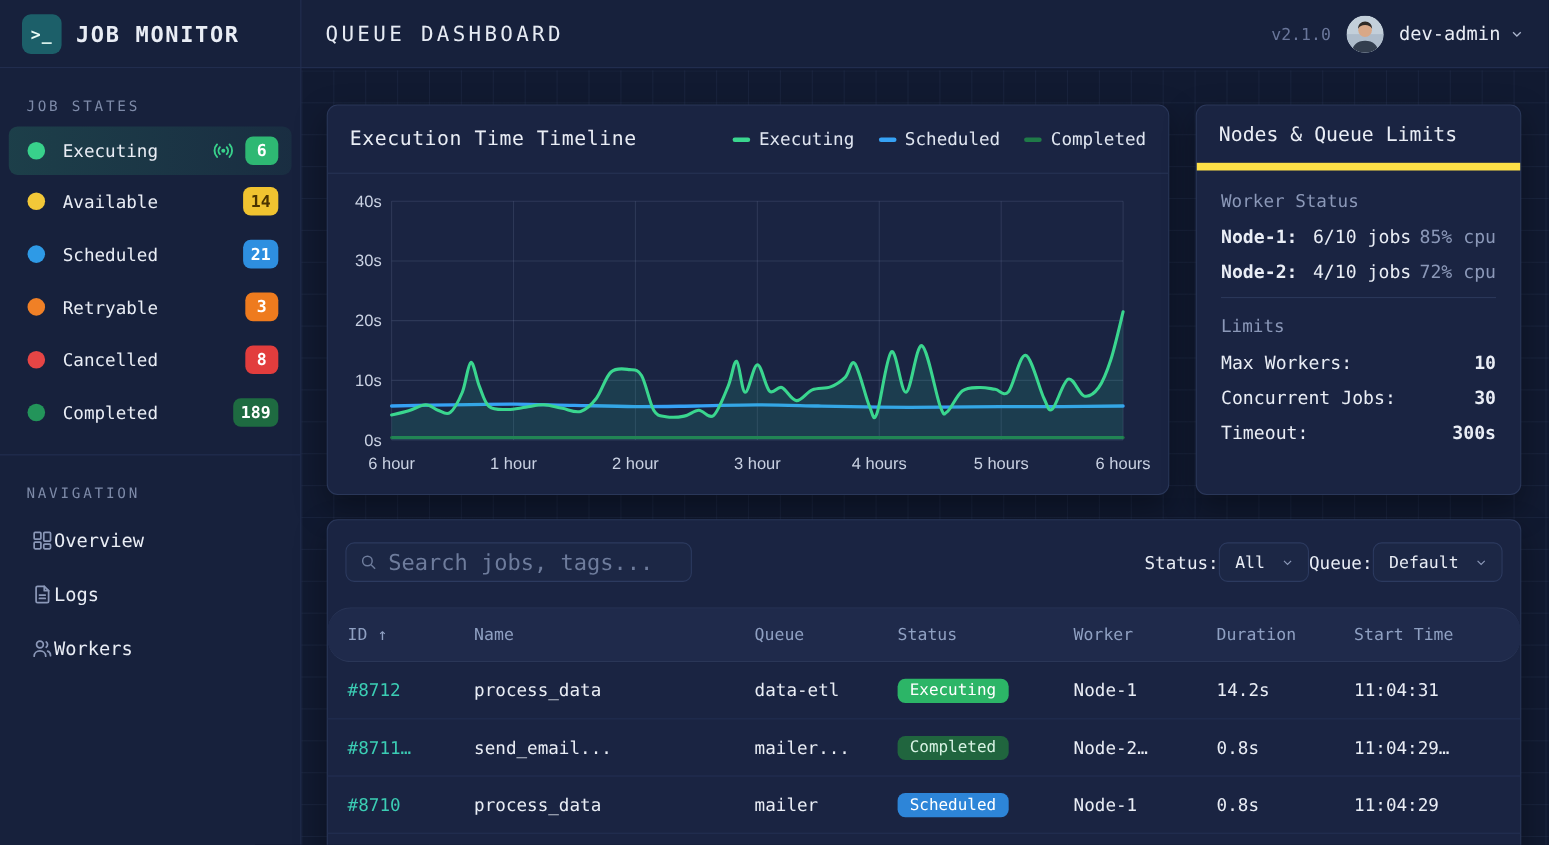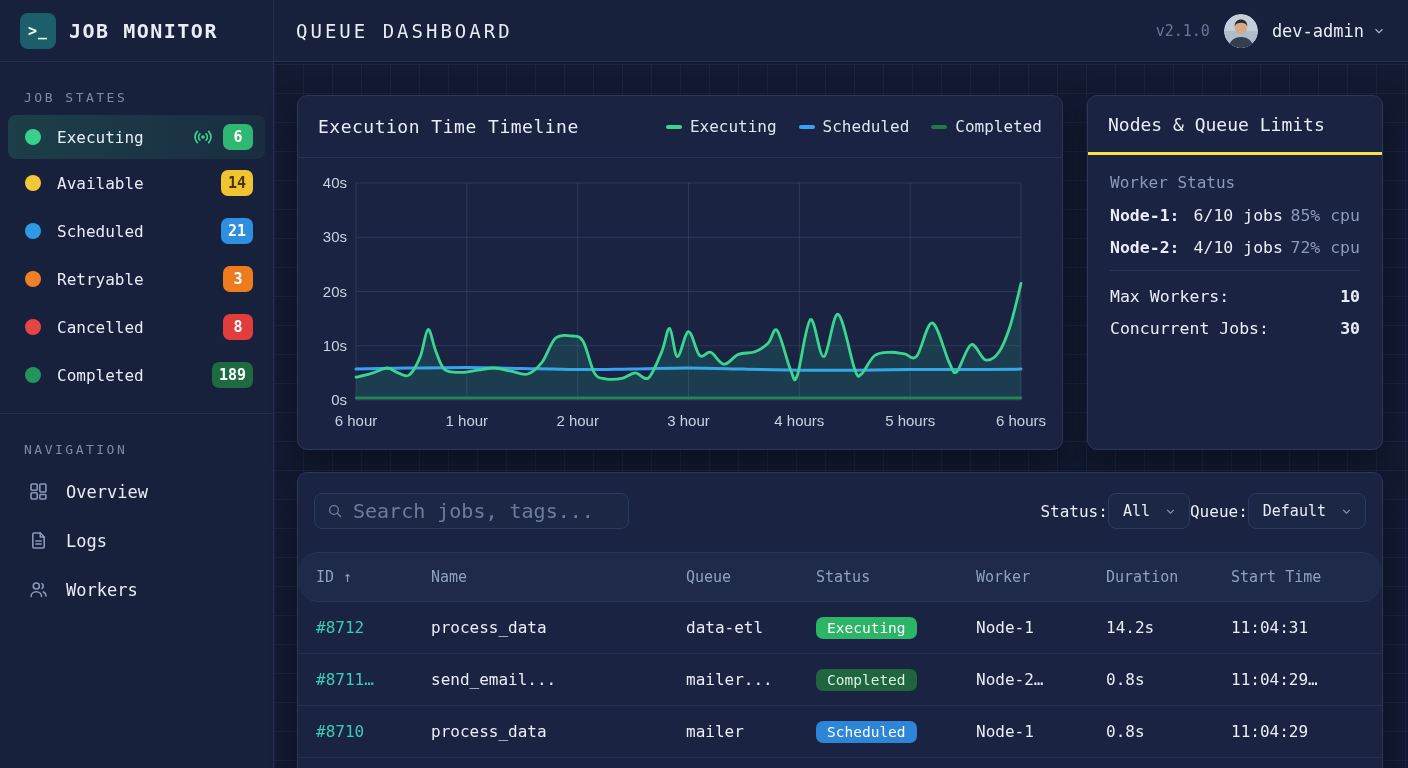--- a/index.html
+++ b/index.html
@@ -32,21 +32,21 @@
   .section-label{padding:28px 0 10px 24px;font-size:13px;letter-spacing:2.5px;color:#7d8aa8;}
   .state-item{position:relative;height:48px;display:flex;align-items:center;padding:0 20px 0 25px;cursor:pointer;}
   .state-item.active{margin:0 8px;height:44px;padding:0 12px 0 17px;border-radius:8px;
     background:linear-gradient(90deg,rgba(56,209,139,.17),rgba(56,209,139,.07));}
   .dot{width:16px;height:16px;border-radius:50%;flex:0 0 16px;margin-right:16px;}
   .state-label{font-size:16px;flex:1;}
   .badge{min-width:30px;height:26px;border-radius:7px;display:flex;align-items:center;justify-content:center;
     font-size:15px;font-weight:bold;padding:0 7px;}
   .pulse{width:22px;height:22px;margin-right:9px;}
   .sb-divider{height:1px;background:var(--hairline);margin-top:14px;}
-  .nav-item{height:49px;display:flex;align-items:center;gap:17px;padding-left:28px;cursor:pointer;}
+  .nav-item{height:49px;display:flex;align-items:center;padding-left:28px;cursor:pointer;}
   .nav-item .nicon{width:21px;height:21px;stroke:#8b98b8;fill:none;stroke-width:1.8;stroke-linecap:round;stroke-linejoin:round;}
   .nav-label{font-size:17px;}
 
   
   .main{position:absolute;left:274px;top:64px;width:1134px;height:706px;background:var(--page-bg);
     background-image:linear-gradient(rgba(124,150,210,.075) 1px,transparent 1px),
                      linear-gradient(90deg,rgba(124,150,210,.075) 1px,transparent 1px);
     background-size:29px 29px;}
   .card{position:absolute;background:var(--card-bg);border:1px solid var(--card-border);border-radius:10px;
     box-shadow:0 12px 28px rgba(0,0,0,.35);}
@@ -58,21 +58,21 @@
   .legend{display:flex;align-items:center;gap:22px;}
   .legend-item{display:flex;align-items:center;gap:8px;cursor:pointer;}
   .legend-swatch{width:16px;height:4px;border-radius:2px;}
   .legend-label{font-size:16px;color:#dfe5f0;}
   .tc-plot{position:absolute;left:0;top:62px;width:764px;height:291px;}
   .tc-plot svg{display:block;}
   .tick-label{font-family:"Liberation Sans","DejaVu Sans",sans-serif;font-size:15px;fill:#c9d1e2;}
 
   
   .nodes-card{left:813px;top:31px;width:296px;height:355px;padding:0;}
-  .nc-head{height:59px;border-bottom:3px solid #fde047;display:flex;align-items:center;padding:0 20px;font-size:18px;}
+  .nc-head{height:59px;border-bottom:7px solid #fde047;display:flex;align-items:center;padding:0 20px;font-size:18px;}
   .nc-body{padding:18px 22px 0 22px;}
   .nc-sub{color:var(--txt2);font-size:16px;margin-bottom:14px;}
   .node-line{display:flex;align-items:baseline;font-size:16.5px;margin-bottom:13px;}
   .node-name{font-weight:bold;margin-right:14px;}
   .node-cpu{margin-left:auto;color:var(--txt2);}
   .nc-divider{height:1px;background:#2a3759;margin:8px 0 16px 0;}
   .limit-line{display:flex;font-size:16.5px;margin-bottom:13px;}
   .limit-value{margin-left:auto;font-weight:bold;}
 
   
@@ -272,27 +272,32 @@
           <span class="node-name">Node-1:</span>
           <span>6/10 jobs</span>
           <span class="node-cpu">85% cpu</span>
         </div>
         <div class="node-line">
           <span class="node-name">Node-2:</span>
           <span>4/10 jobs</span>
           <span class="node-cpu">72% cpu</span>
         </div>
         <div class="nc-divider"></div>
+        <div class="nc-sub">Limits</div>
         <div class="limit-line">
           <span>Max Workers:</span>
           <span class="limit-value">10</span>
         </div>
         <div class="limit-line">
           <span>Concurrent Jobs:</span>
           <span class="limit-value">30</span>
+        </div>
+        <div class="limit-line">
+          <span>Timeout:</span>
+          <span class="limit-value">300s</span>
         </div>
       </div>
     </div>
 
     <div class="card jobs-card">
       <div class="jc-toolbar">
         <div class="search-box">
           <svg viewBox="0 0 24 24">
               <circle cx="10.5" cy="10.5" r="6.5"></circle>
               <line x1="15.5" y1="15.5" x2="21" y2="21"></line>

